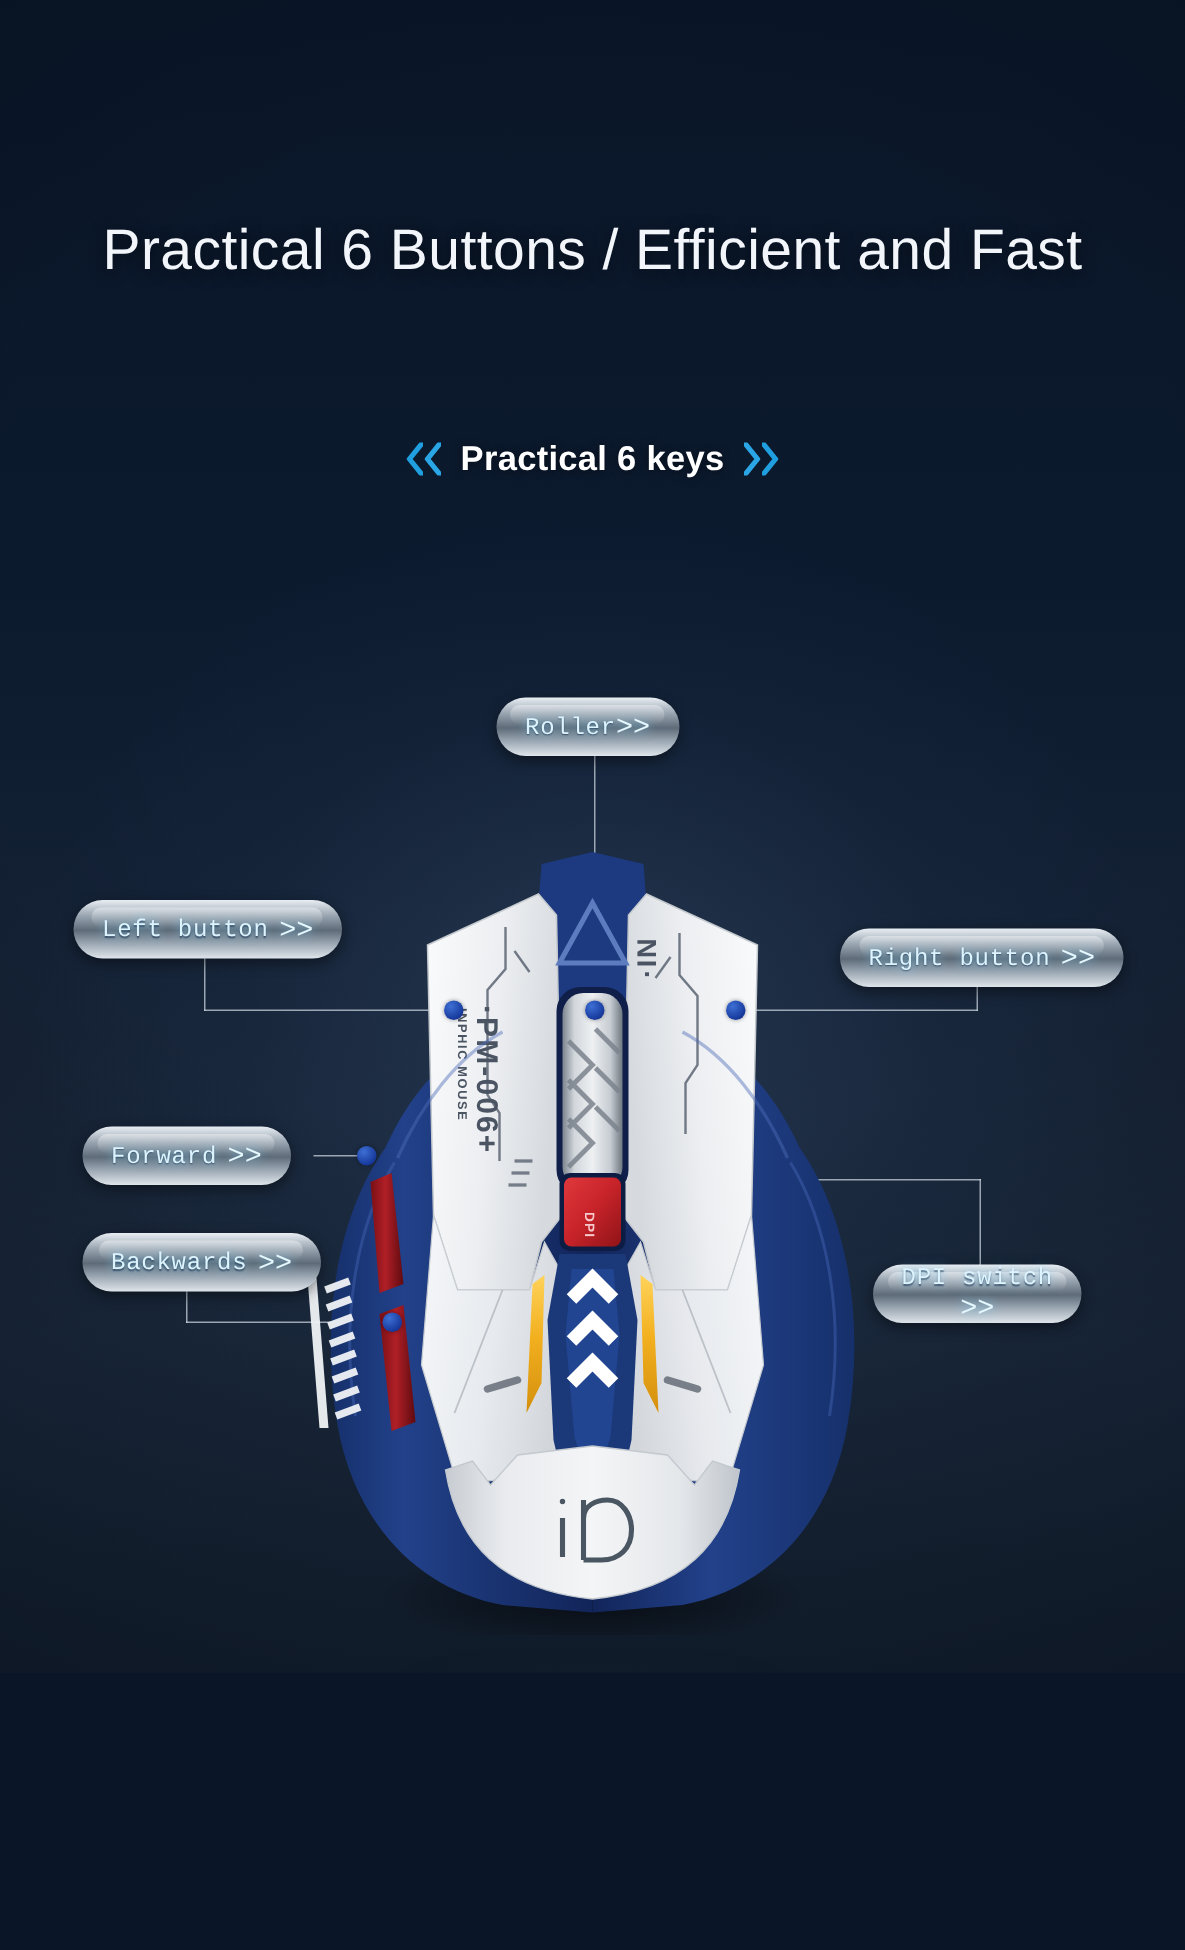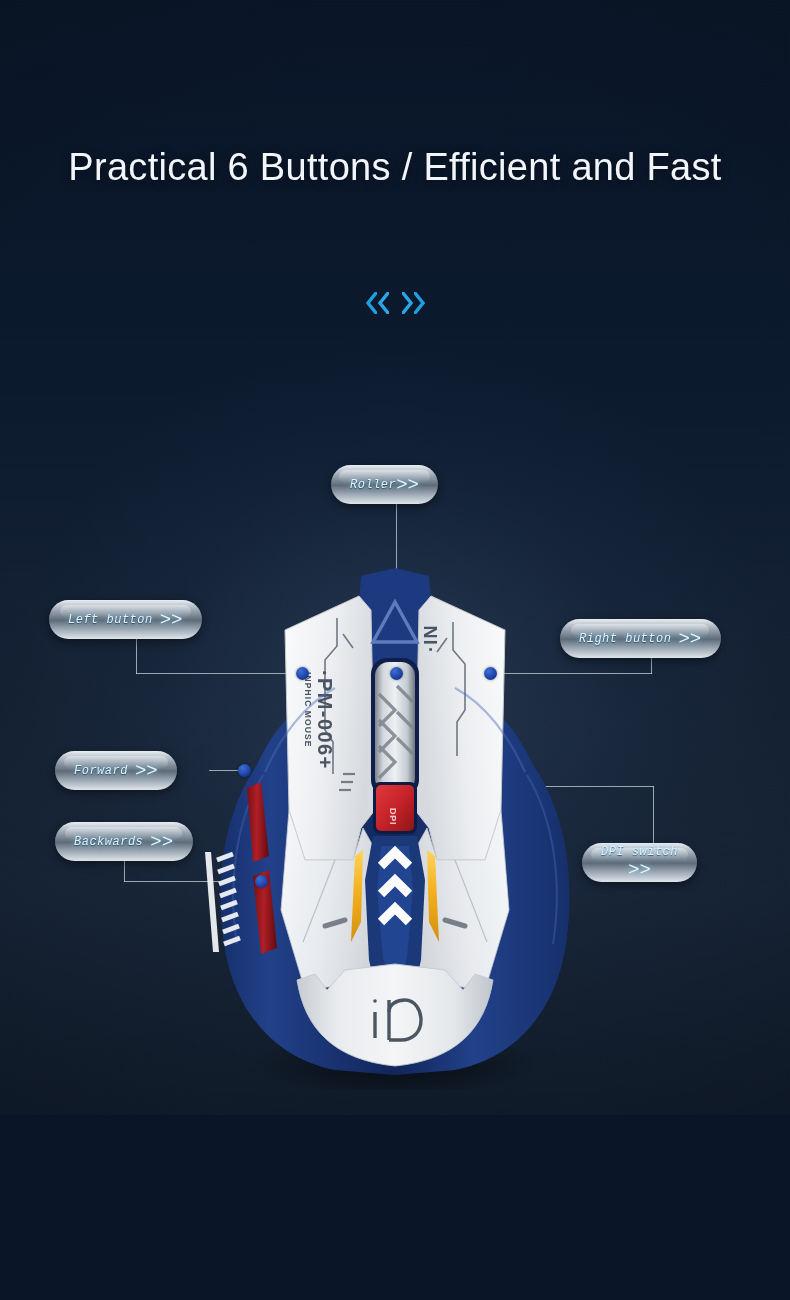--- a/index.html
+++ b/index.html
@@ -74,23 +74,23 @@
     background:linear-gradient(180deg,#e9eef3 0%,#9ba7b3 26%,#5e6b78 52%,#9aa6b2 74%,#dfe5ea 100%);
   }
   .pill::after{
     content:"";position:absolute;left:6%;right:6%;top:3px;height:38%;
     border-radius:999px;
     background:linear-gradient(180deg, rgba(255,255,255,.40), rgba(255,255,255,0));
     pointer-events:none;
   }
   .pill .ptext{
     font-family:"Liberation Mono","DejaVu Sans Mono",monospace;
-    font-size:12px;color:#ddf4ff;letter-spacing:.5px;white-space:nowrap;
+    font-size:16px;color:#ddf4ff;letter-spacing:.5px;white-space:nowrap;
     text-shadow:0 0 7px rgba(120,215,255,.75), 0 1px 1px rgba(0,20,50,.6);
-    position:relative;z-index:2;font-style:italic;
+    position:relative;z-index:2;
   }
   .pill .pchev{
     font-family:"Liberation Mono","DejaVu Sans Mono",monospace;
     font-size:19px;color:#e6f8ff;position:relative;z-index:2;
     text-shadow:0 0 7px rgba(120,215,255,.8);
   }
   .pill .gap{width:7px;display:inline-block;}
 
   
   .lead{position:absolute;background:#cfd8e2;opacity:.72;z-index:4;}
@@ -128,20 +128,21 @@
           <svg width="11" height="22" viewBox="0 0 11 22">
             <path d="M10 1 L2 11 L10 21" fill="none" stroke="#1f9fe0" stroke-width="3.4" stroke-linecap="square"></path>
           </svg>
         </span>
       <span class="chev">
           <svg width="11" height="22" viewBox="0 0 11 22">
             <path d="M10 1 L2 11 L10 21" fill="none" stroke="#2aa6e6" stroke-width="3.4" stroke-linecap="square"></path>
           </svg>
         </span>
     </span>
+    <span class="sub-text">Practical 6 keys</span>
     <span class="chev-group">
       <span class="chev">
           <svg width="11" height="22" viewBox="0 0 11 22">
             <path d="M1 1 L9 11 L1 21" fill="none" stroke="#2aa6e6" stroke-width="3.4" stroke-linecap="square"></path>
           </svg>
         </span>
       <span class="chev">
           <svg width="11" height="22" viewBox="0 0 11 22">
             <path d="M1 1 L9 11 L1 21" fill="none" stroke="#1f9fe0" stroke-width="3.4" stroke-linecap="square"></path>
           </svg>

